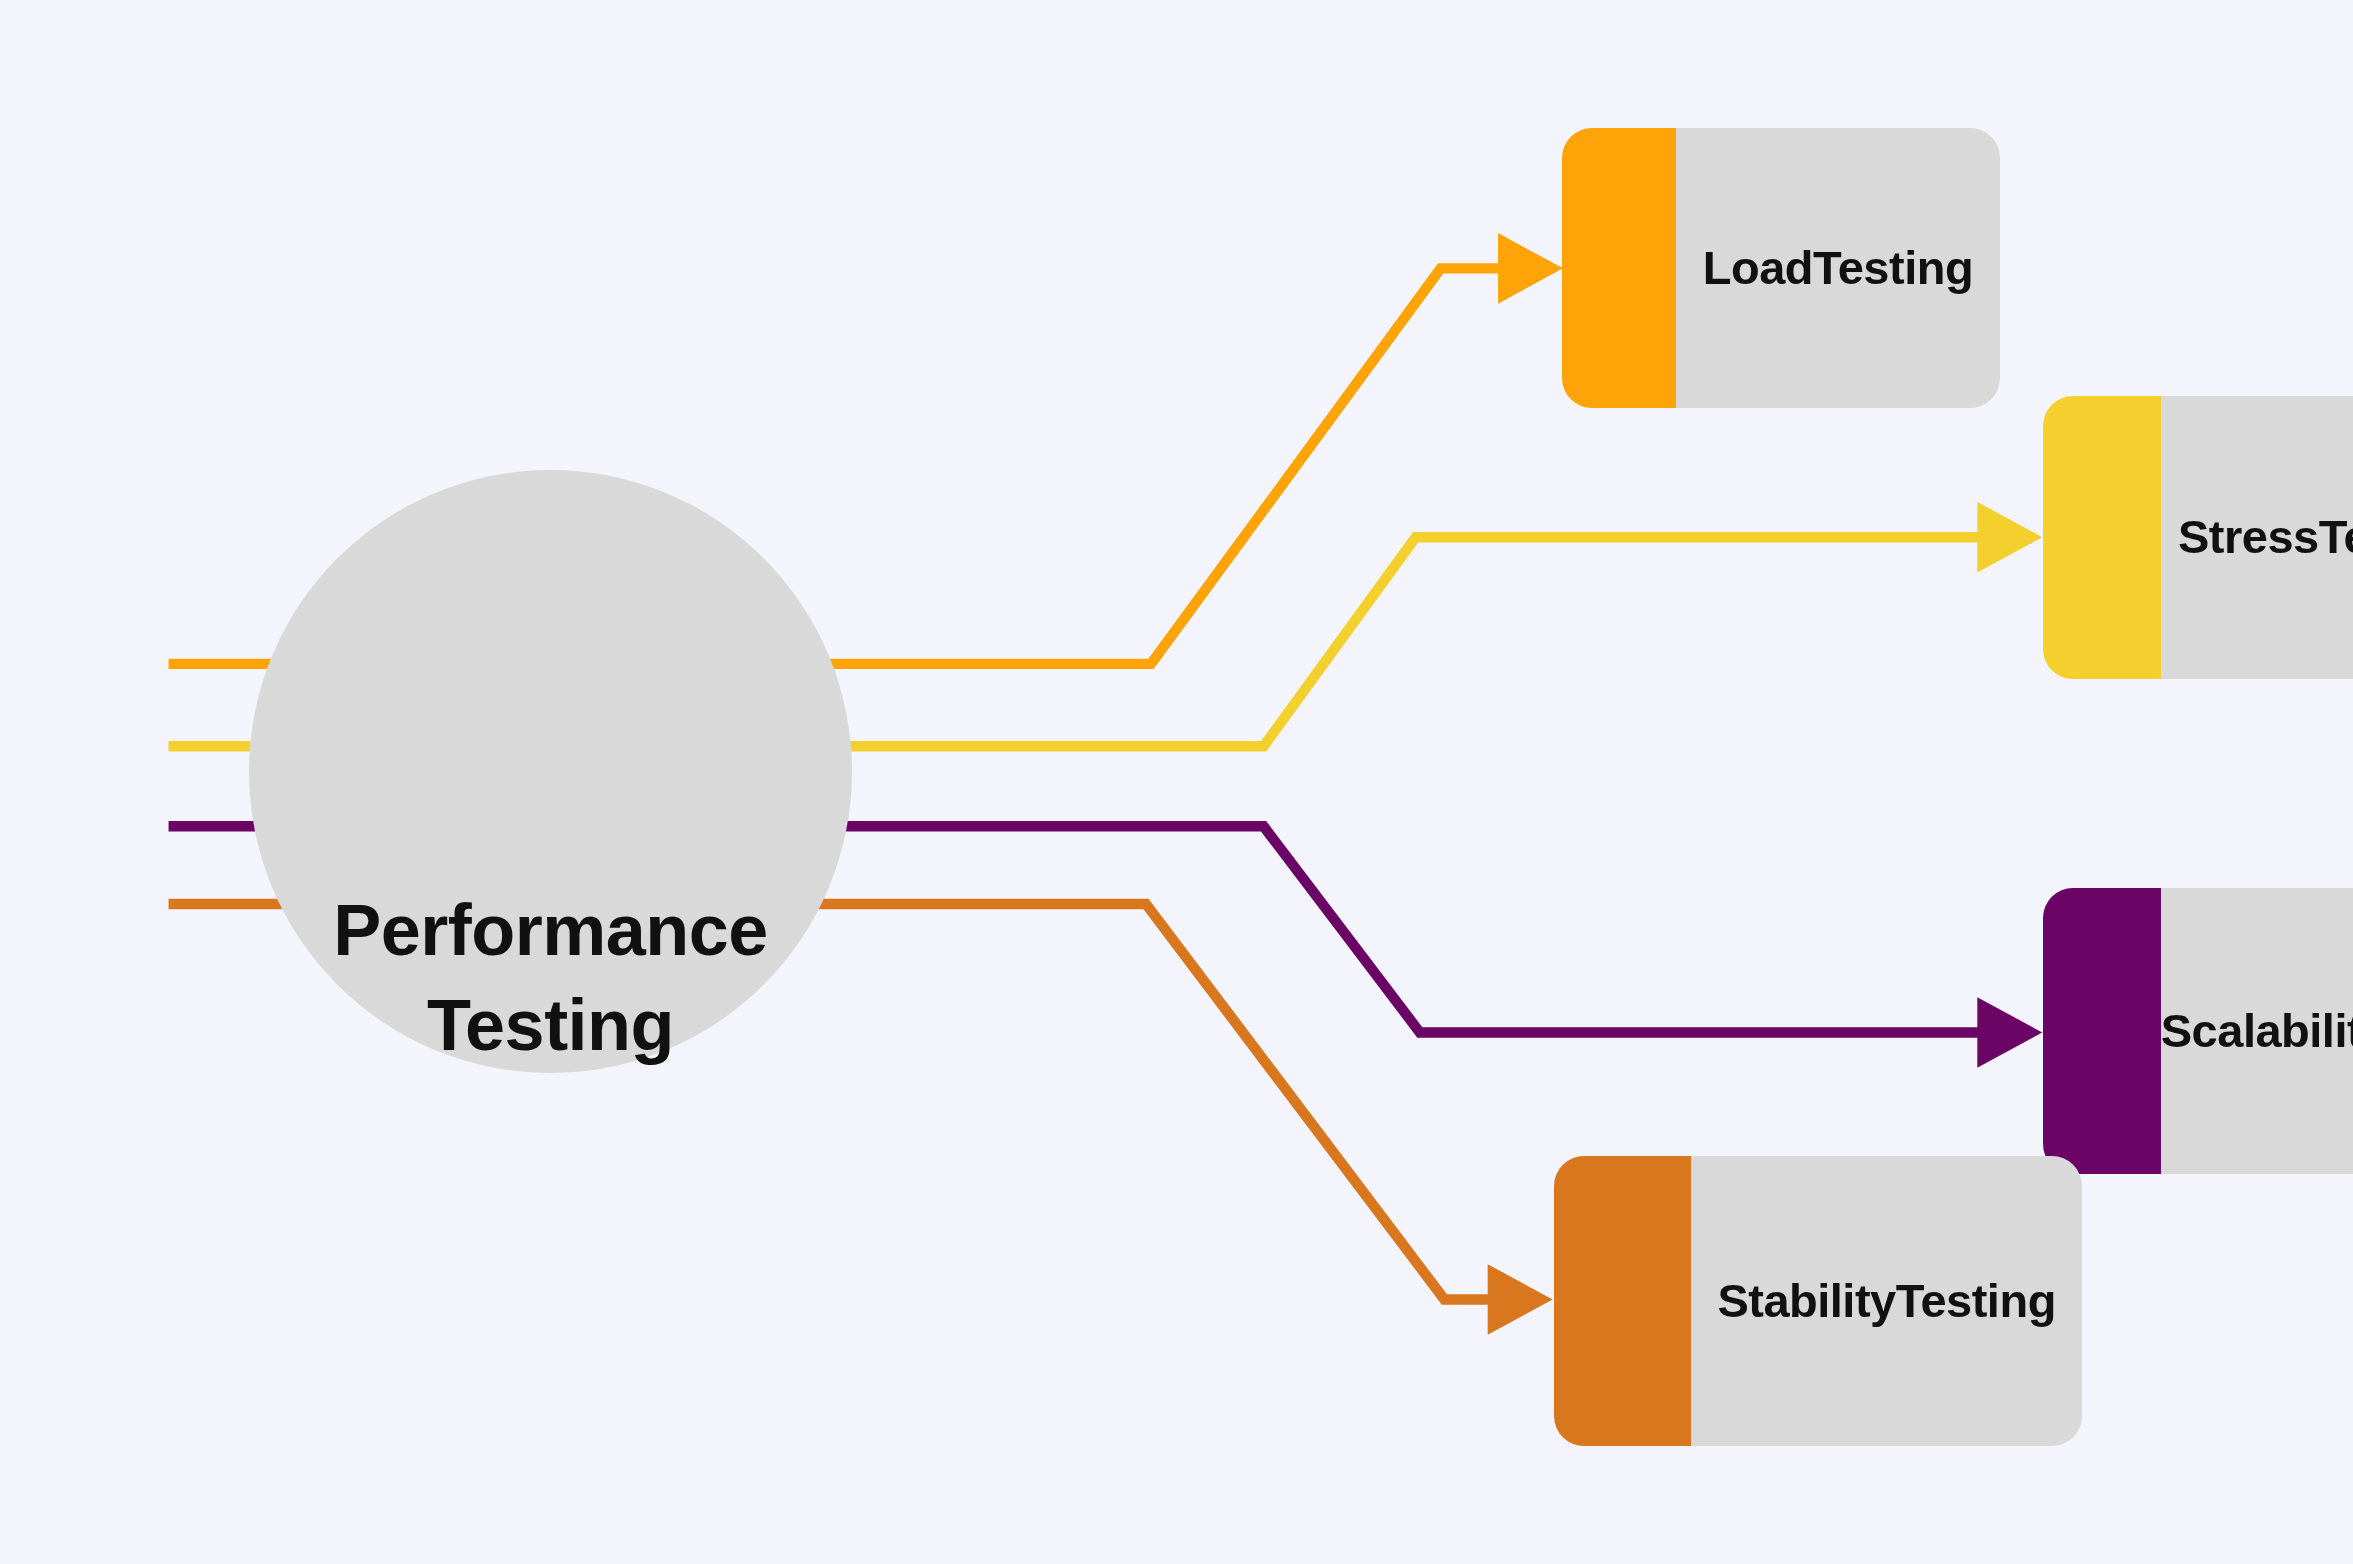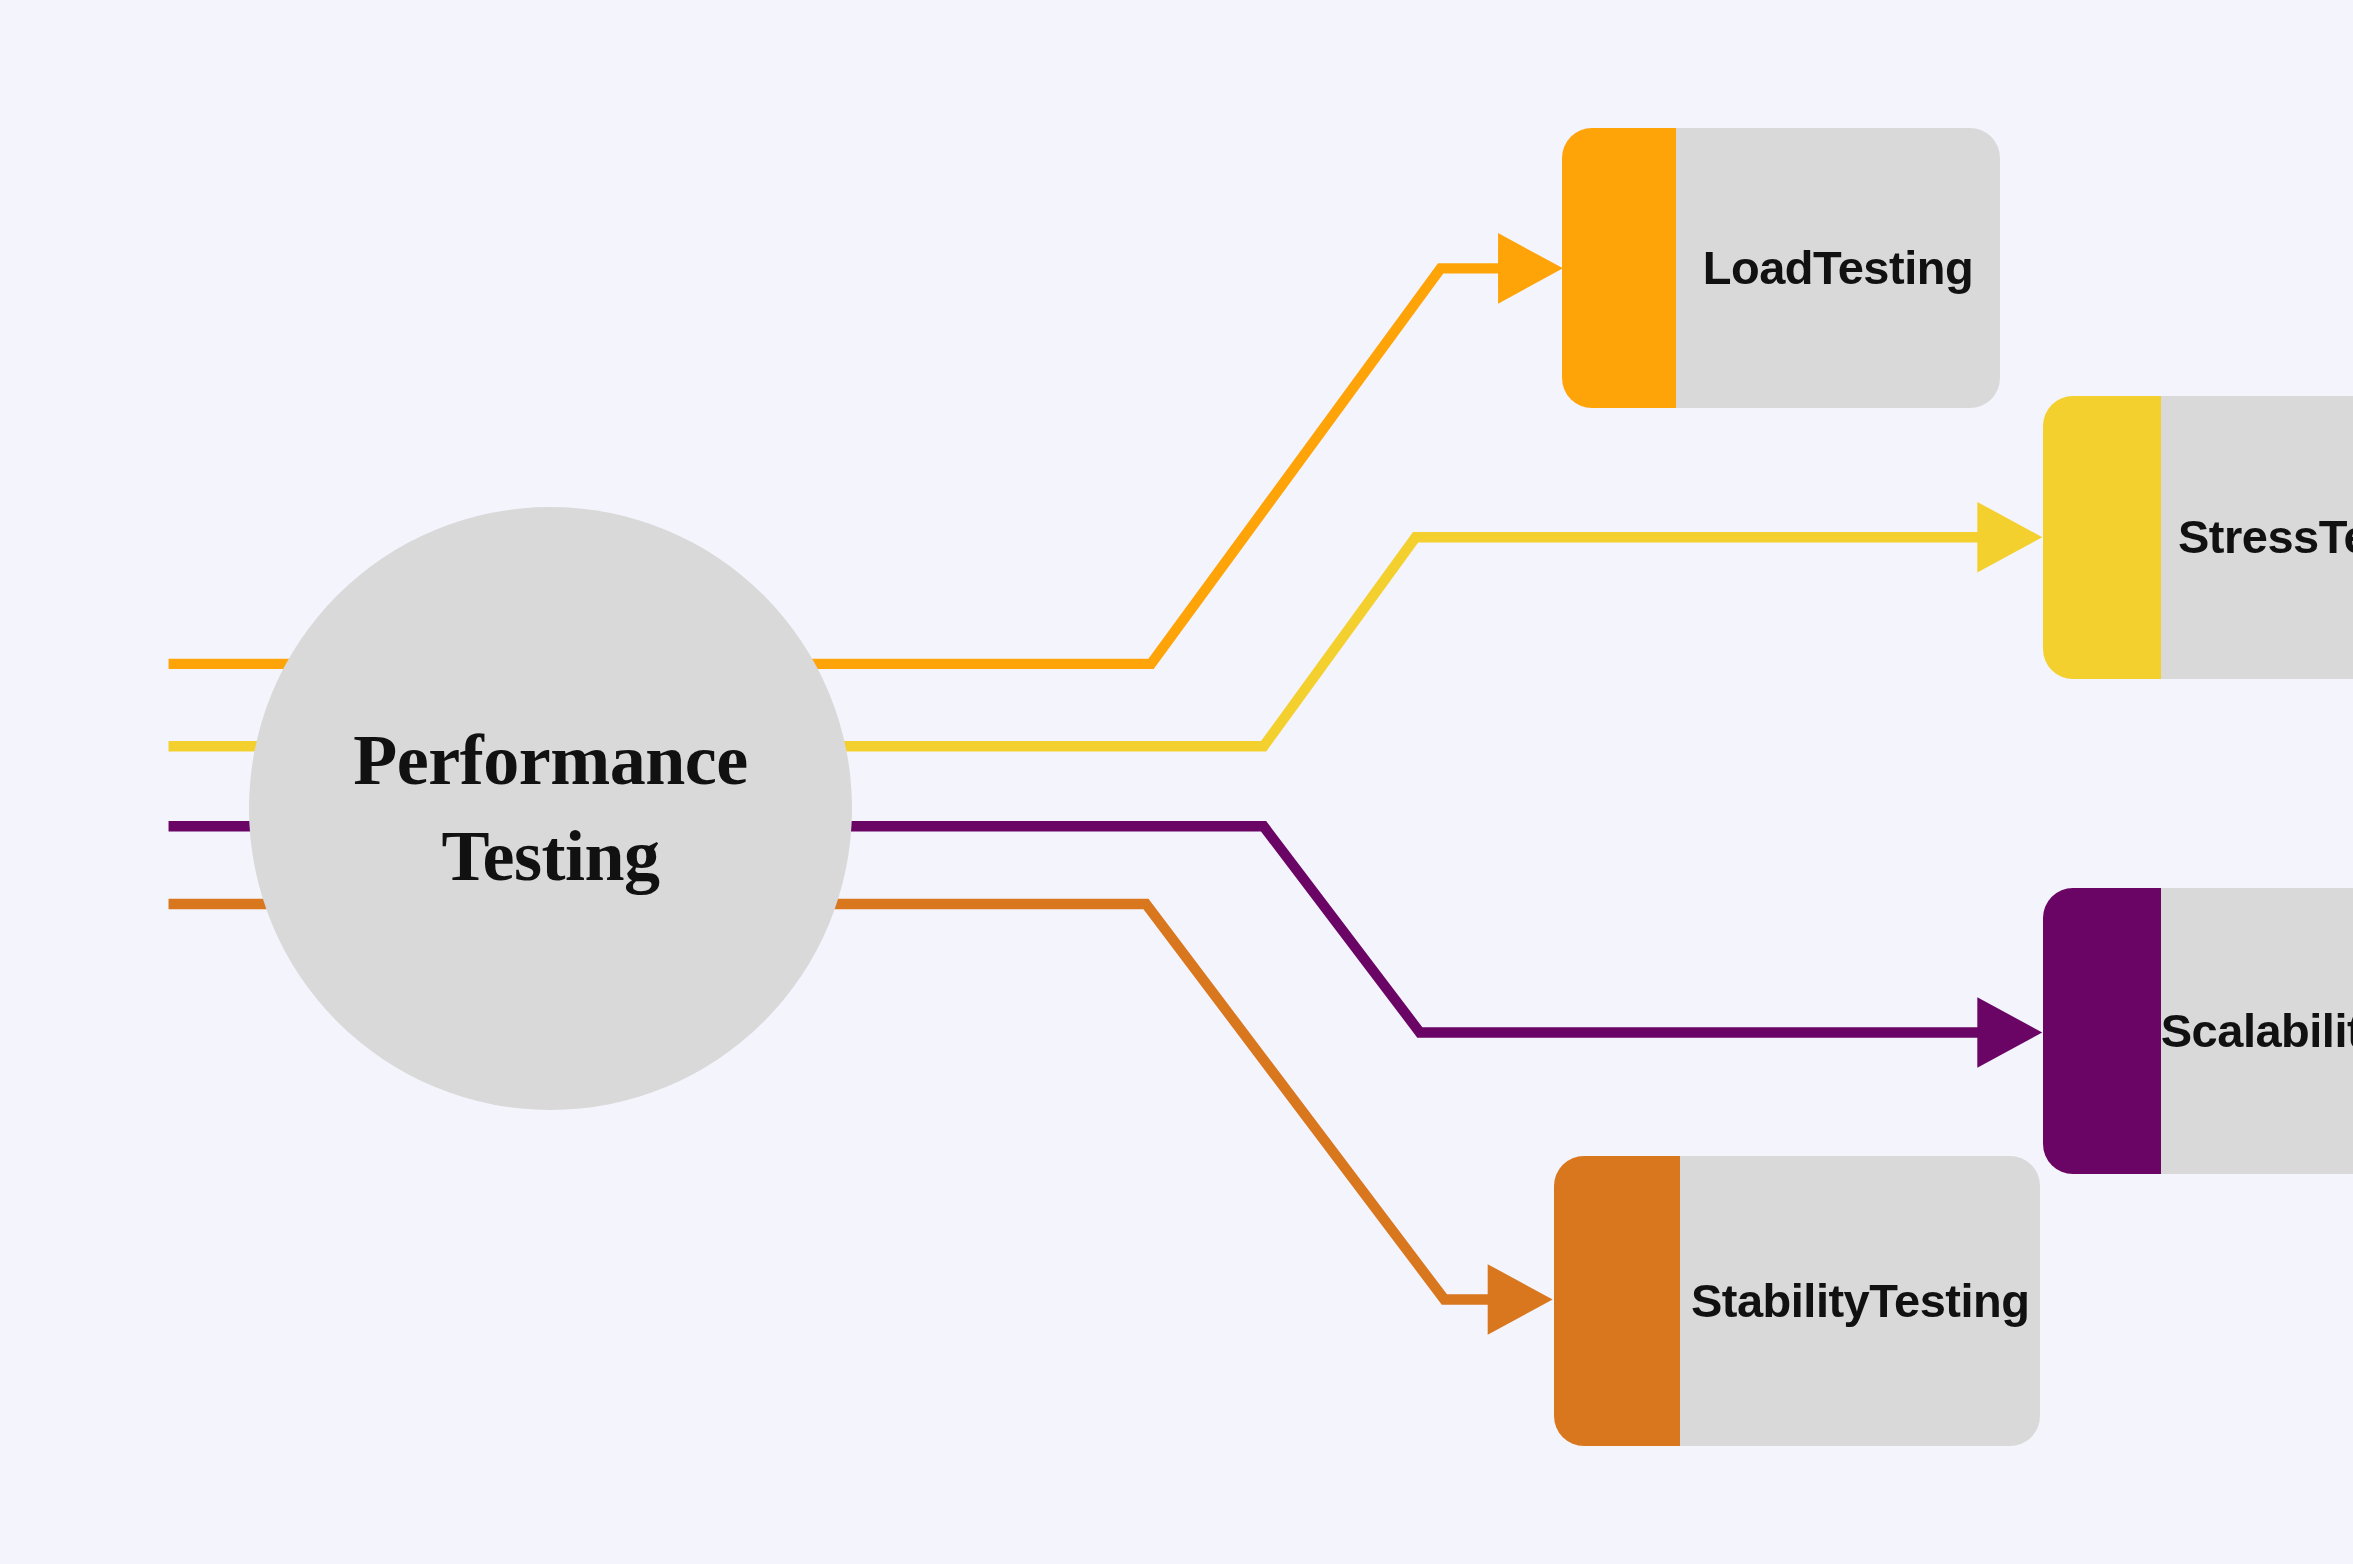--- a/index.html
+++ b/index.html
@@ -24,28 +24,27 @@
   }
   .wire {
     fill: none;
     stroke-width: 22;
     stroke-linejoin: miter;
   }
   
   .center-node {
     position: absolute;
     left: 249px;
-    top: 507px;
+    top: 470px;
     width: 603px;
     height: 603px;
     border-radius: 50%;
     display: flex;
-    align-items: center;
+    align-items: flex-end;
     justify-content: center;
-    font-family: Liberation Serif, serif;
   }
   .center-label {
     display: flex;
     flex-direction: column;
     align-items: center;
     text-align: center;
     font-size: 72px;
     font-weight: 700;
     line-height: 1.32;
     color: #111111;
@@ -77,21 +76,21 @@
     text-align: center;
     font-size: 47px;
     font-weight: 700;
     line-height: 1.45;
     color: #111111;
     letter-spacing: -0.5px;
   }
   .box-load        { left: 1562px; top: 128px;  width: 438px; height: 280px; }
   .box-stress      { left: 2043px; top: 396px;  width: 453px; height: 283px; }
   .box-scalability { left: 2043px; top: 888px; width: 453px; height: 286px; }
-  .box-stability   { left: 1554px; top: 1156px; width: 486px; height: 290px; }
+  .box-stability   { left: 1554px; top: 1156px; width: 528px; height: 290px; }
 </style>
 </head>
 <body>
 
 <div class="canvas" style="background-color: rgb(244, 244, 252);">
 
   <svg class="wires" viewBox="0 0 5648 3324" preserveAspectRatio="none" xmlns="http://www.w3.org/2000/svg">
 
     <path class="wire" d="M 358 1410 H 2445 L 3060 570 H 3195" stroke="#FFA408"></path>
     <polygon points="3182,495 3320,570 3182,645" fill="#FFA408"></polygon>

